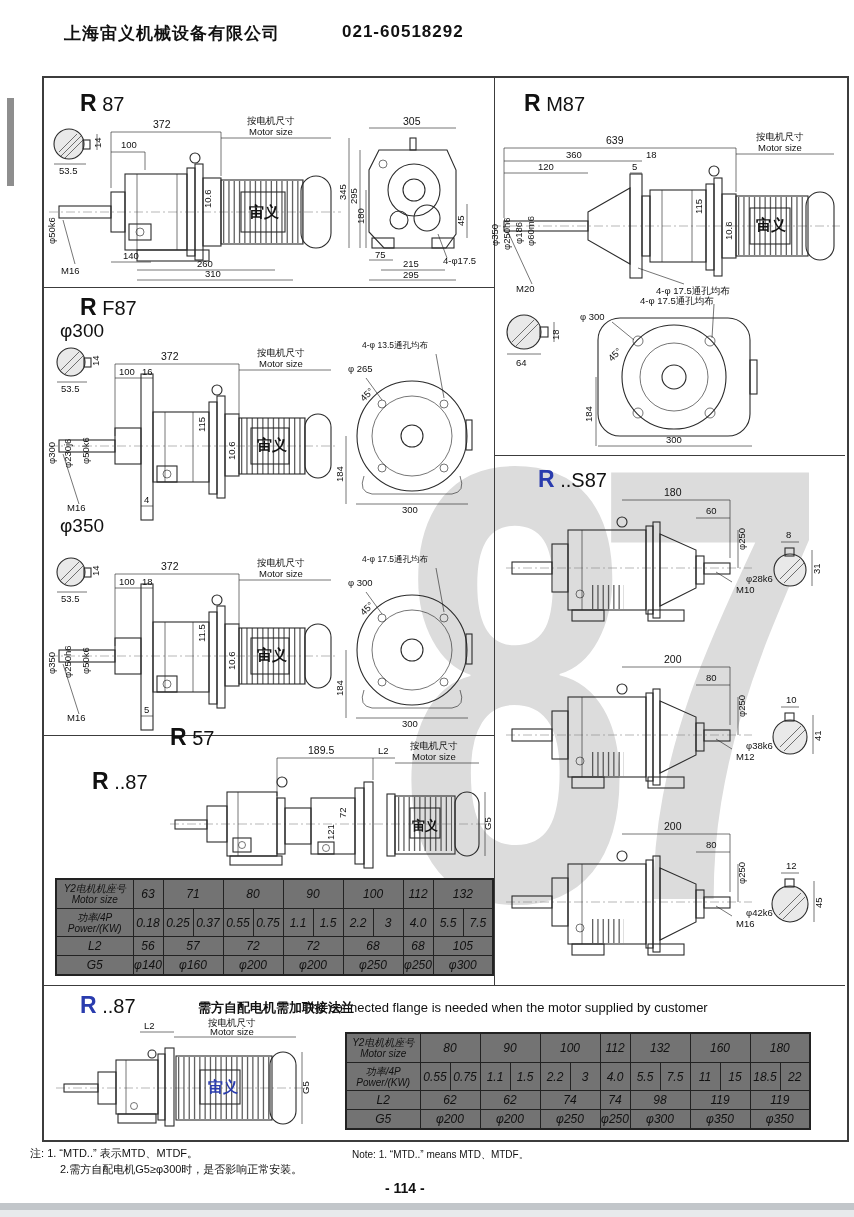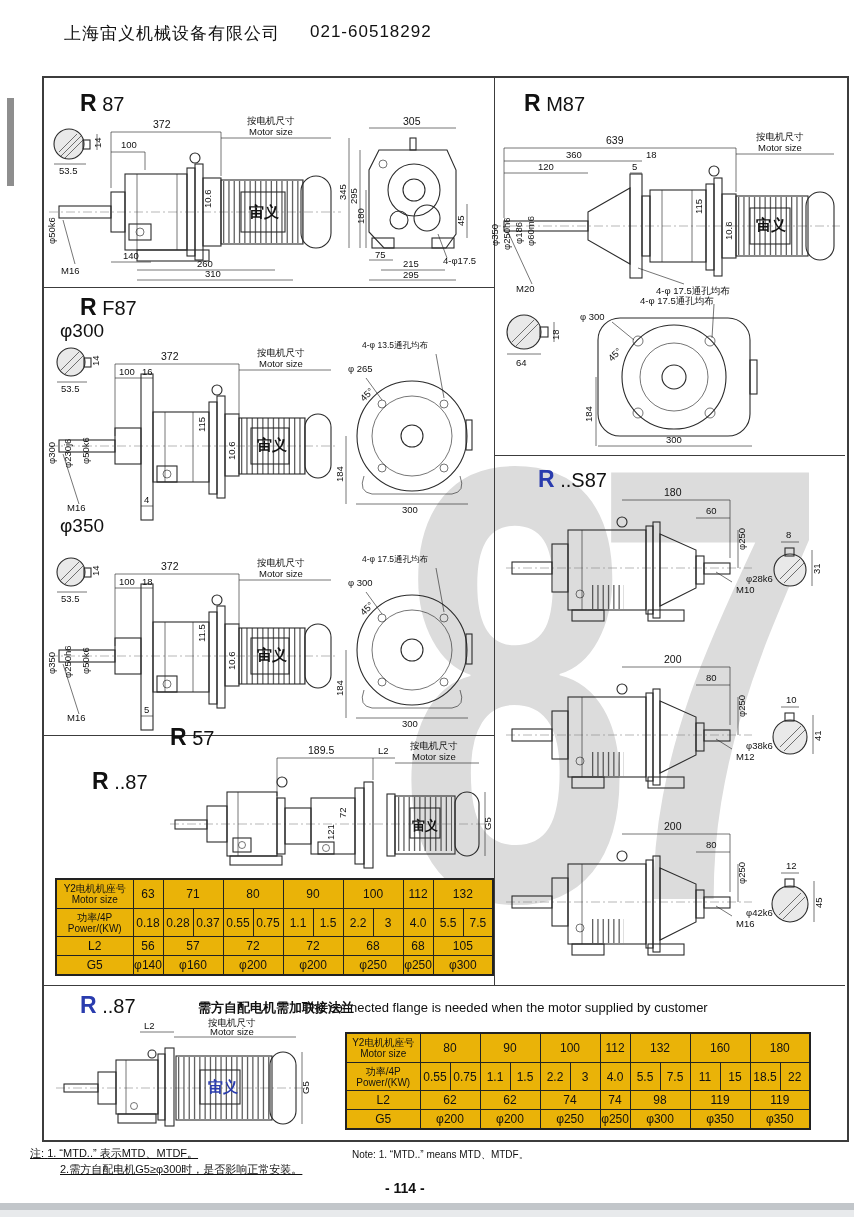--- a/index.html
+++ b/index.html
@@ -1,39 +1,39 @@
 <!DOCTYPE html>
 <html><head>
 <meta charset="utf-8">
 <style>
   html,body{margin:0;padding:0;background:#fff;}
   body{width:854px;height:1217px;position:relative;font-family:"Liberation Sans",sans-serif;color:#111;overflow:hidden;}
   .abs{position:absolute;}
-  .hdr{top:22px;left:64px;font-size:17px;font-weight:normal;letter-spacing:1px;display:flex;gap:30px;z-index:5;}
+  .hdr{top:22px;left:64px;font-size:17px;font-weight:bold;letter-spacing:1px;display:flex;gap:62px;z-index:5;}
   .tab{left:7px;top:98px;width:7px;height:88px;background:#8e8e8e;z-index:4;}
   .frame{left:42px;top:76px;width:803px;height:1062px;border:2px solid #3c3c3c;z-index:2;}
   .vline{left:494px;top:76px;width:0;height:909px;border-left:1.5px solid #3c3c3c;z-index:2;}
   .hline{height:0;border-top:1.5px solid #3c3c3c;z-index:2;}
   .wm{left:398px;top:430px;font-size:620px;line-height:0.82;font-weight:bold;color:#dcdcdc;letter-spacing:-58px;transform:scaleX(0.68);transform-origin:left top;z-index:1;}
   .ptitle{font-size:20px;z-index:4;white-space:nowrap;}
   .ptitle .r{font-weight:bold;font-size:23px;}
   .ptitle .r.blue{color:#2a3cae;}
   .sub{font-size:19px;z-index:4;}
   svg{position:absolute;z-index:3;overflow:visible;}
   svg text{font-family:"Liberation Sans",sans-serif;font-size:9.5px;fill:#111;}
   svg .big{font-size:10.5px;}
   svg .cnl{font-size:9.5px;}
   svg .logo{font-size:15px;font-weight:bold;}
   svg .logo.blue{fill:#2a3cae;}
   .ln{stroke:#2b2b2b;stroke-width:1.1;fill:none;}
   .thin{stroke:#2b2b2b;stroke-width:0.65;fill:none;}
   .cl{stroke:#888;stroke-width:0.6;stroke-dasharray:9 3 2 3;fill:none;}
   .fins{stroke:#3a3a3a;opacity:0.8;}
   .hatch{fill:#e9e9e9;stroke:#2b2b2b;stroke-width:1.1;}
-  .dtab{border-collapse:collapse;table-layout:fixed;z-index:4;position:absolute;background:#eab308;}
+  .dtab{border-collapse:collapse;table-layout:fixed;z-index:4;position:absolute;background:#737373;font-style:italic;}
   .dtab td{border:1px solid #222;text-align:center;font-size:12px;padding:0;overflow:hidden;white-space:nowrap;}
   .dtab .lab{font-size:10px;line-height:1.1;}
   .dtab{border:2px solid #222;}
   .bnote-cn{font-size:13px;font-weight:bold;z-index:4;margin-left:16px;}
   .bnote-en{font-size:13px;z-index:4;}
   .fnote{font-size:11px;z-index:4;line-height:1.45;}
   .fnote-en{font-size:10px;z-index:4;line-height:1.5;}
   .pageno{font-size:14px;font-weight:bold;z-index:4;text-align:center;}
   .band1{left:0;top:1203px;width:854px;height:7px;background:#c2c6ca;z-index:4;}
   .band2{left:0;top:1210px;width:854px;height:7px;background:#e8eaec;z-index:4;}
@@ -463,21 +463,21 @@
     <td colspan="2">71</td>
     <td colspan="2">80</td>
     <td colspan="2">90</td>
     <td colspan="2">100</td>
     <td>112</td>
     <td colspan="2">132</td>
   </tr>
   <tr>
     <td class="lab"><span>功率/4P</span><br><span>Power/(KW)</span></td>
     <td>0.18</td>
-    <td>0.28</td>
+    <td>0.25</td>
     <td>0.37</td>
     <td>0.55</td>
     <td>0.75</td>
     <td>1.1</td>
     <td>1.5</td>
     <td>2.2</td>
     <td>3</td>
     <td>4.0</td>
     <td>5.5</td>
     <td>7.5</td>
@@ -721,21 +721,21 @@
     <td colspan="2">φ200</td>
     <td colspan="2">φ250</td>
     <td>φ250</td>
     <td colspan="2">φ300</td>
     <td colspan="2">φ350</td>
     <td colspan="2">φ350</td>
   </tr>
 </tbody>
   </table>
 
-<div class="abs fnote" style="left:30px;top:1146px;text-decoration:underline;">
+<div class="abs fnote" style="left:30px;top:1146px;">
   <span>注:</span>
   <span>1. “MTD..” 表示MTD、MTDF。</span><br>
   <span style="padding-left:30px">2.需方自配电机G5≥φ300时，是否影响正常安装。</span>
 </div>
 <div class="abs fnote-en" style="left:352px;top:1147px;width:480px;">
   <span>Note: 1. “MTD..” means MTD、MTDF。</span><br>
 </div>
 <div class="abs pageno" style="left:385px;top:1180px;">- 114 -</div>
 
 <div class="abs band1"></div>

